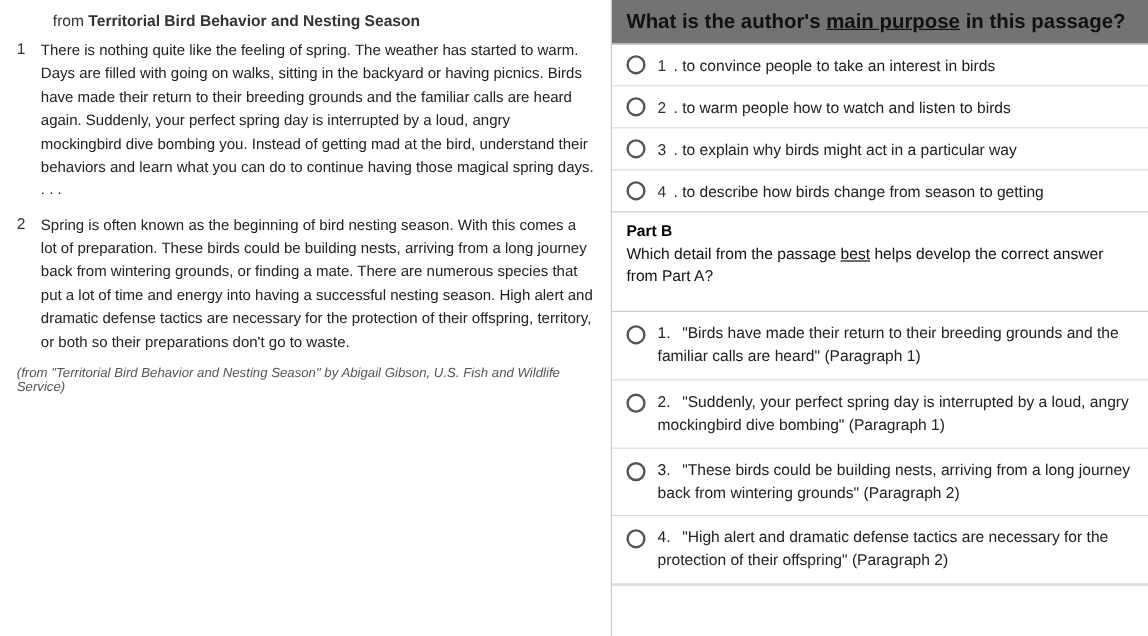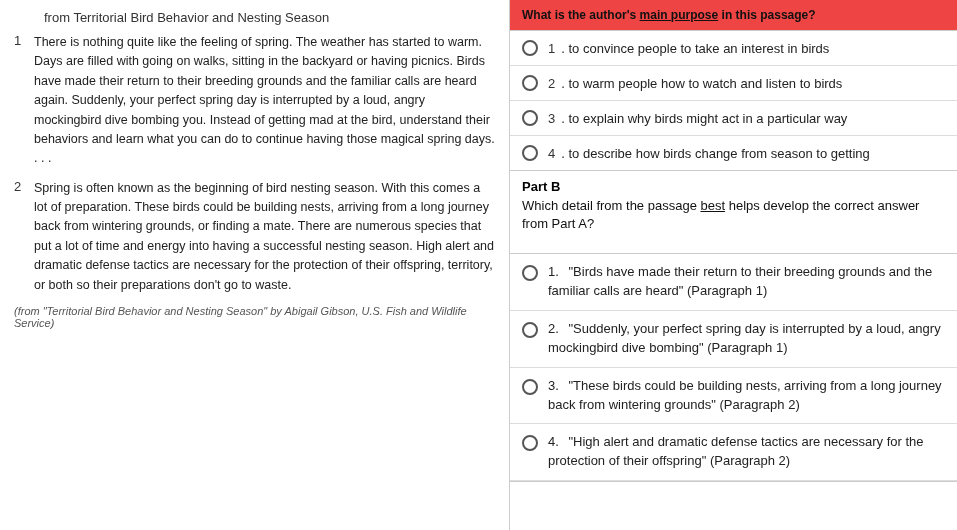--- a/index.html
+++ b/index.html
@@ -25,21 +25,21 @@
       overflow-y: auto;
       height: 530px;
     }
     .passage-title {
       font-size: 13px;
       color: #333;
       margin-bottom: 8px;
       padding-left: 30px;
     }
     .passage-title strong {
-      font-weight: normal;
+      font-weight: bold;
     }
     .paragraph-block {
       display: flex;
       margin-bottom: 10px;
     }
     .para-num {
       width: 20px;
       font-size: 13px;
       color: #333;
       flex-shrink: 0;
@@ -56,23 +56,23 @@
       color: #555;
       font-style: italic;
       margin-top: 10px;
     }
 
     
     .question-section {
       border-bottom: 1px solid #ccc;
     }
     .question-header {
-      background: #ef4444;
+      background: #737373;
       padding: 8px 12px;
-      font-size: 12px;
+      font-size: 17px;
       font-weight: bold;
       color: #111;
       border-bottom: 1px solid #ccc;
     }
     .question-header .underline {
       text-decoration: underline;
     }
     .answer-option {
       display: flex;
       align-items: center;

